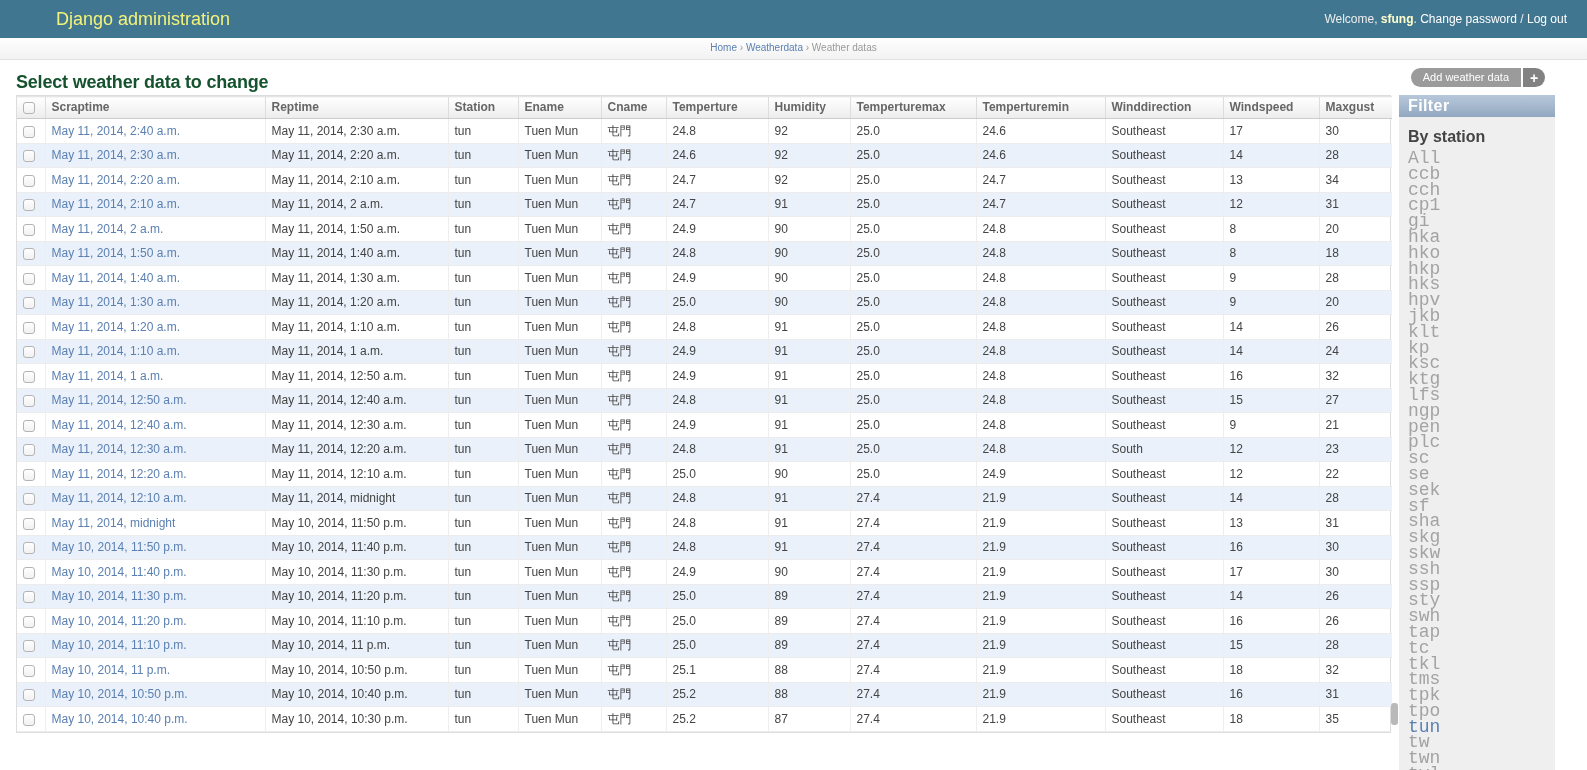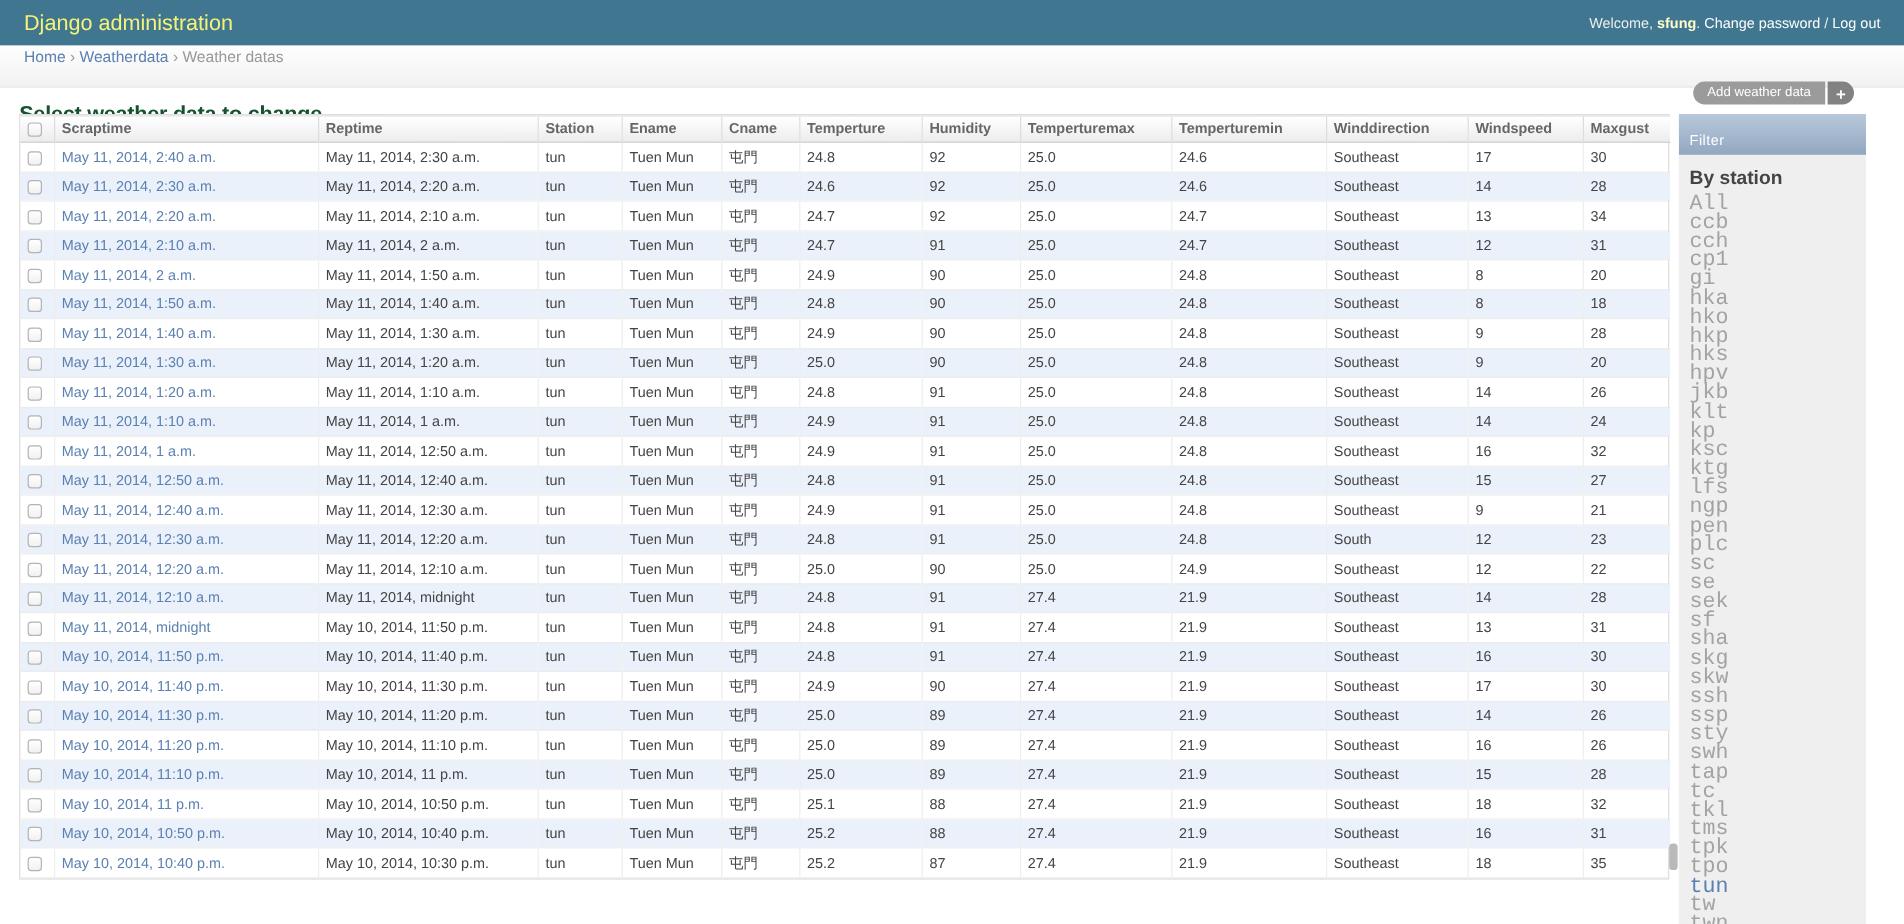--- a/index.html
+++ b/index.html
@@ -8,30 +8,30 @@
     width: 1587px; height: 770px; overflow: hidden; position: relative;
     background: #fff; font-family: "Liberation Sans", sans-serif;
   }
 
   
   #header {
     height: 38px; background: var(--header-bg, #417690);
     display: flex; align-items: center; justify-content: space-between;
     padding: 0 20px;
   }
-  #branding { color: var(--branding-text, #f4f379); font-size: 18px; font-weight: 400; }
+  #branding { color: var(--branding-text, #f4f379); font-size: 18px; font-weight: 400; margin-left: 36px; }
   #user-tools { color: #ededed; font-size: 12px; }
   #user-tools strong { color: var(--user-strong, #ffffcc); }
   #user-tools a { color: #ffffff; text-decoration: none; }
 
   
   #breadcrumbs {
     background: linear-gradient(#fefefe, #f2f2f2);
     border-bottom: 1px solid #e2e2e2;
-    padding: 4px 20px 18px; font-size: 13px; color: #999; line-height: 12px;
+    padding: 4px 20px 5px; font-size: 10px; color: #999; line-height: 12px; text-align: center;
   }
   #breadcrumbs a { color: var(--link, #5b80b2); text-decoration: none; }
   #breadcrumbs .sep { color: #999; }
 
   
   h1#page-title {
     margin: 12px 0 0 16px; font-size: 18px; font-weight: bold;
     color: #14532d; letter-spacing: -0.2px;
   }
 
@@ -104,21 +104,21 @@
     background: #b9b9b9; border-radius: 3px; cursor: pointer;
   }
 
   
   #filter-panel {
     position: absolute; left: 1399px; top: 95px; width: 156px; height: 675px;
     background: var(--filter-bg, #efefef); overflow: hidden;
   }
   #filter-title {
     background: linear-gradient(var(--filter-head-top, #b8c8db), var(--filter-head-bottom, #92a8c0));
-    color: #fff; font-weight: normal; font-size: 12px; padding: 16px 9px 5px;
+    color: #fff; font-weight: bold; font-size: 16px; padding: 4px 9px 5px;
     letter-spacing: 0.4px; line-height: 13px;
   }
   #filter-section-title { font-weight: bold; font-size: 16px; color: #444; margin: 11px 0 5px 9px; }
   #filter-list { list-style: none; margin: 0; padding: 0 0 0 9px; }
   #filter-list li { font-size: 18px; color: #a3a3a3; line-height: 15.8px; cursor: pointer; font-family: Liberation Mono, monospace; }
   #filter-list li.selected { color: var(--link, #5b80b2); }
 </style>
 </head>
 <body>
 

